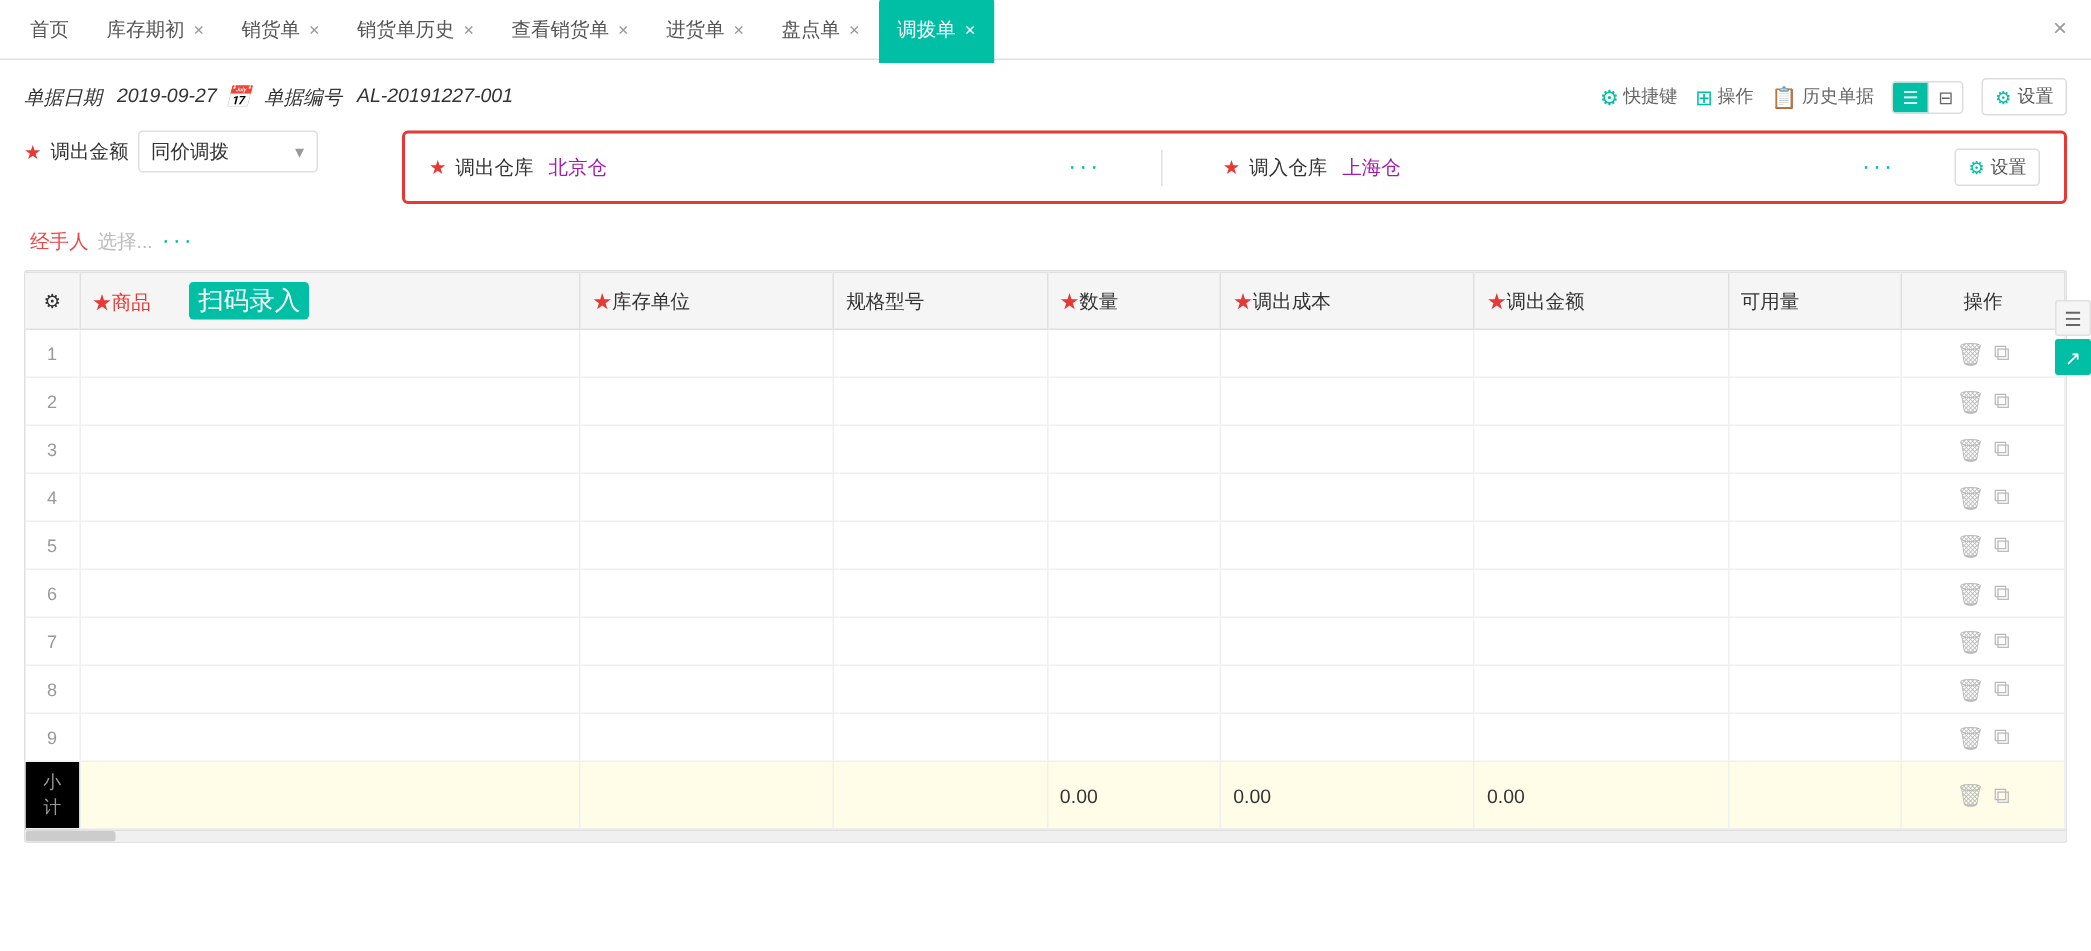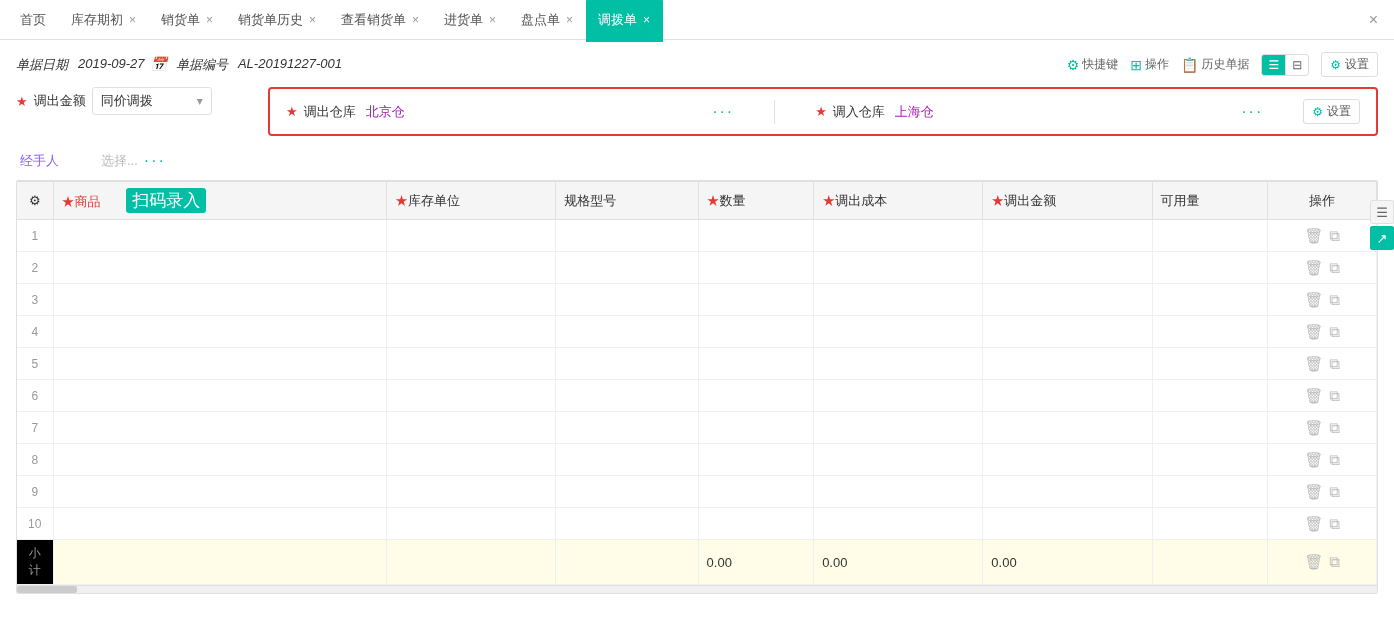--- a/index.html
+++ b/index.html
@@ -131,21 +131,21 @@
       align-items: center;
       gap: 24px;
       padding: 6px 0 10px 0;
     }
     .agent-field {
       display: flex;
       align-items: center;
       gap: 6px;
       font-size: 13px;
     }
-    .agent-field label { color: #8b5cf6; }
+    .agent-field label { color: #ef4444; }
     .agent-field .placeholder { color: #bbb; }
     .agent-field .more-btn { color: #00bfa5; cursor: pointer; font-size: 16px; letter-spacing: 2px; }
 
     
     .data-table {
       width: 100%;
       border-collapse: collapse;
       font-size: 13px;
     }
     .data-table thead tr {
@@ -345,21 +345,21 @@
       <div class="settings-btn" style="white-space:nowrap;">
         <span style="color:#00bfa5;">⚙</span>
         <span>设置</span>
       </div>
     </div>
   </div>
 
   <div class="form-row2">
     <div class="agent-field" style="margin-left:4px;">
       <label>经手人</label>
-      <span class="placeholder" style="cursor:pointer;margin-left:36px;">选择...</span>
+      <span class="placeholder" style="cursor:pointer;">选择...</span>
       <span class="more-btn">···</span>
     </div>
   </div>
 
   <div class="table-container">
     <table class="data-table">
       <thead>
         <tr>
           <th class="th-gear">
             <span>⚙</span>
@@ -517,36 +517,20 @@
         <td></td>
         <td></td>
         <td class="ops-col">
           <div class="row-ops">
             <span class="op-icon">🗑</span>
             <span class="op-icon">⧉</span>
           </div>
         </td>
       </tr>
           <tr>
-        <td style="color:#999; font-size:12px;">10</td>
-        <td></td>
-        <td></td>
-        <td></td>
-        <td></td>
-        <td></td>
-        <td></td>
-        <td></td>
-        <td class="ops-col">
-          <div class="row-ops">
-            <span class="op-icon">🗑</span>
-            <span class="op-icon">⧉</span>
-          </div>
-        </td>
-      </tr>
-          <tr>
         <td style="color:#999; font-size:12px; background:#000000;">小计</td>
         <td style="background:#fffde7;"></td>
         <td style="background:#fffde7;"></td>
         <td style="background:#fffde7;"></td>
         <td style="background:#fffde7;">0.00</td>
         <td style="background:#fffde7;">0.00</td>
         <td style="background:#fffde7;">0.00</td>
         <td style="background:#fffde7;"></td>
         <td style="background:#fffde7; text-align:center;">
           <div class="row-ops">

